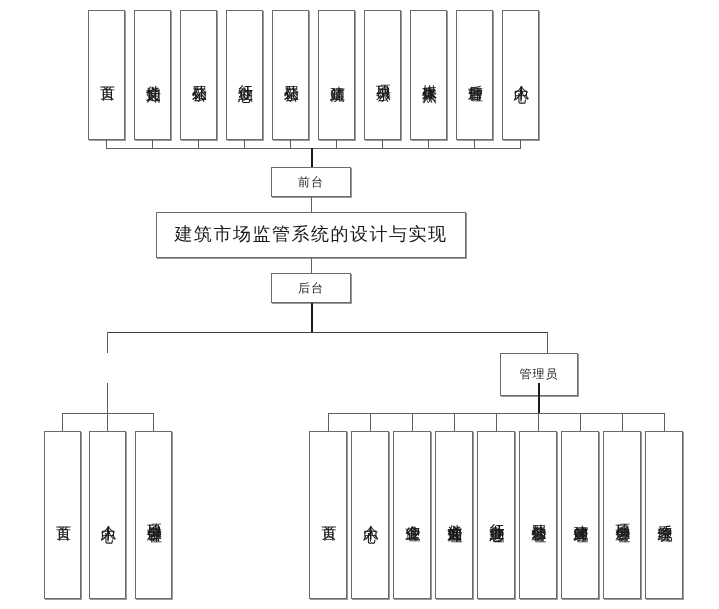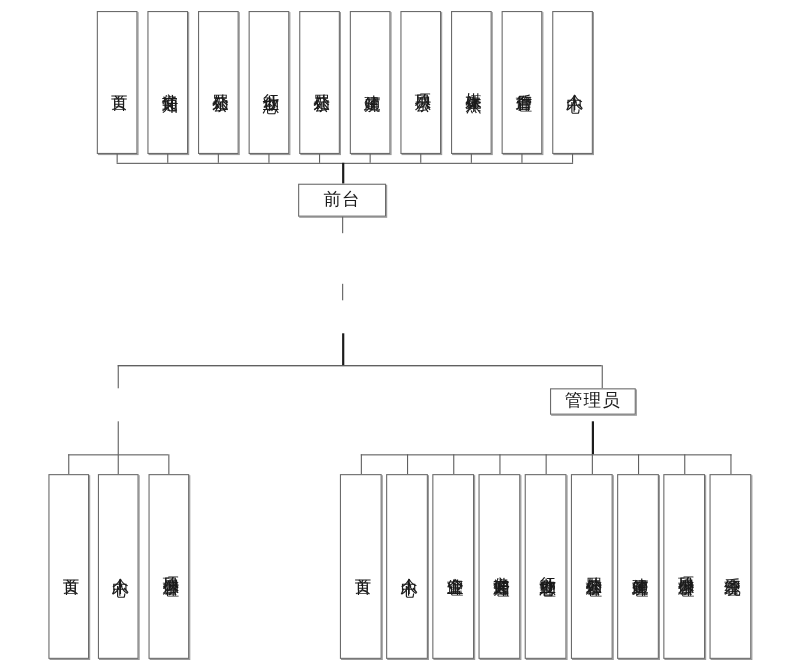--- a/index.html
+++ b/index.html
@@ -38,21 +38,21 @@
     font-size: 15px;
     padding: 4px 0;
   }
   .node.vert .txt {
     writing-mode: vertical-rl;
     text-orientation: upright;
     letter-spacing: 1px;
     white-space: nowrap;
   }
   .node.horiz {
-    font-size: 16px;
+    font-size: 12px;
     letter-spacing: 1px;
     white-space: nowrap;
   }
   .node.title {
     font-size: 18px;
     letter-spacing: 1.5px;
   }
   
   .hline {
     position: absolute;
@@ -121,32 +121,38 @@
   <div class="hline" style="left:106px; top:148px; width:415px;"></div>
 
   <div class="vline thick" style="left:311px; top:148px; height:19px;"></div>
 
   <div class="node horiz" style="left:271px; top:167px; width:80px; height:30px;">
     <span>前台</span>
   </div>
 
   <div class="vline" style="left:311px; top:197px; height:15px;"></div>
 
+  <div class="node title" style="left:156px; top:212px; width:310px; height:46px;">
+    <span>建筑市场监管系统的设计与实现</span>
+  </div>
 
   <div class="vline" style="left:311px; top:258px; height:15px;"></div>
 
+  <div class="node horiz" style="left:271px; top:273px; width:80px; height:30px;">
+    <span>后台</span>
+  </div>
 
   <div class="vline thick" style="left:311px; top:303px; height:29px;"></div>
 
   <div class="hline thick" style="left:107px; top:332px; width:440px;"></div>
   <div class="vline" style="left:107px; top:332px; height:21px;"></div>
   <div class="vline" style="left:547px; top:332px; height:21px;"></div>
 
 
-  <div class="node horiz" style="left:500px; top:353px; width:78px; height:24px;">
+  <div class="node horiz" style="left:500px; top:353px; width:78px; height:43px;">
     <span>管理员</span>
   </div>
 
   <div class="vline" style="left:107px; top:383px; height:30px;"></div>
   <div class="hline" style="left:62px; top:413px; width:91px;"></div>
   <div class="vline" style="left:62px; top:413px; height:18px;"></div>
   <div class="vline" style="left:107px; top:413px; height:18px;"></div>
   <div class="vline" style="left:153px; top:413px; height:18px;"></div>
 
   <div class="node vert" style="left:44px; top:431px; width:37px; height:168px;">

